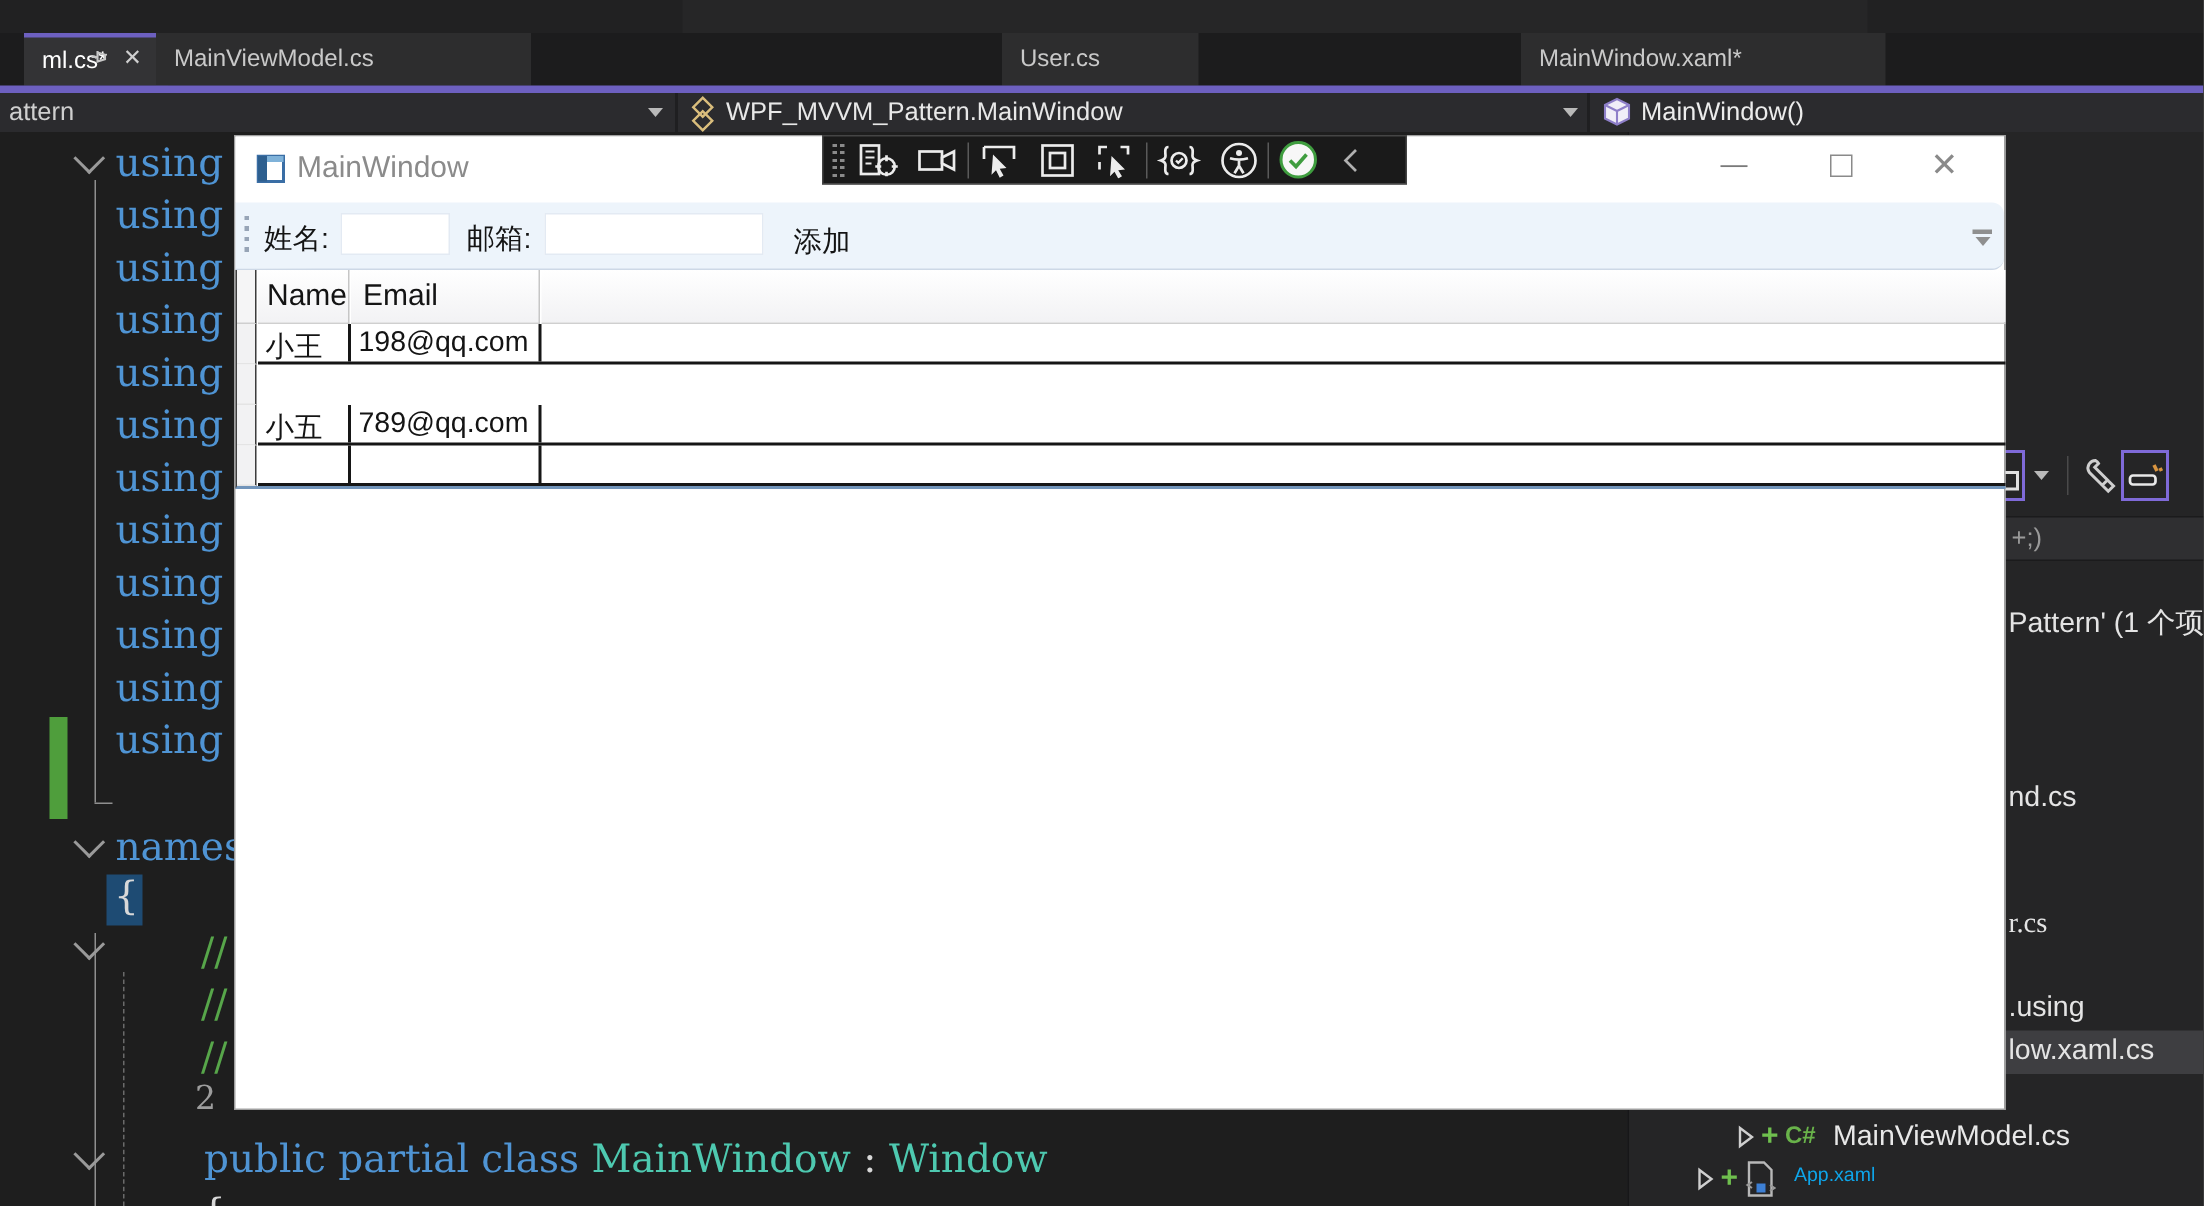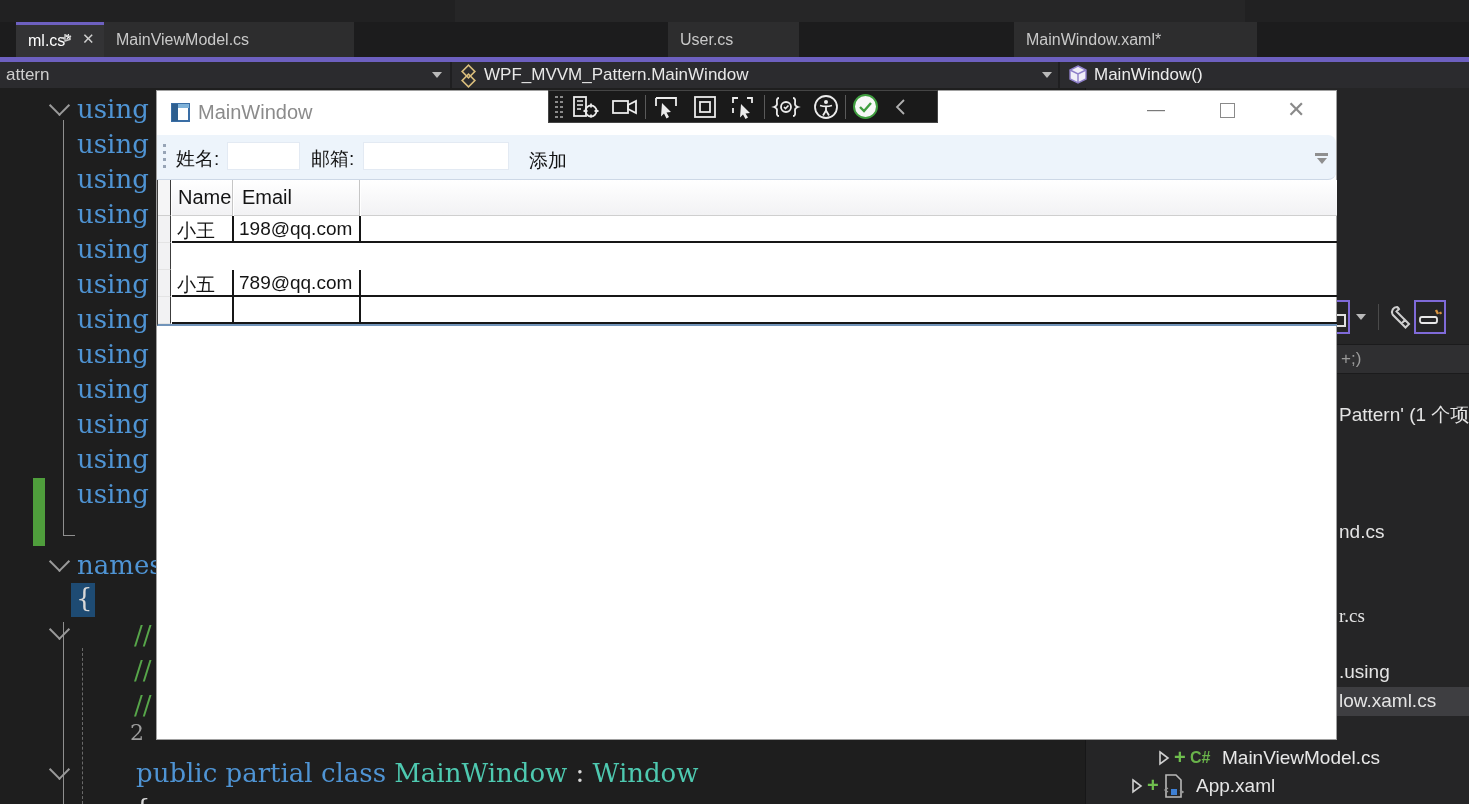--- a/index.html
+++ b/index.html
@@ -127,21 +127,21 @@
   <div class="abs" style="left:1100px;top:772px;width:369px;height:28px;">
     <svg width="12" height="16" viewBox="0 0 12 16" style="position:absolute;left:31px;top:6px;">
       <path d="M2 2l8 6-8 6z" fill="none" stroke="#cfcfcf" stroke-width="1.6"></path>
     </svg>
     <span class="abs" style="left:47px;top:2px;color:#6fbf4e;font-size:20px;font-weight:bold;">+</span>
     <svg width="22" height="26" viewBox="0 0 22 26" style="position:absolute;left:62px;top:1px;">
       <path d="M4 2h10l5 5v17H4z" fill="none" stroke="#b8b8b8" stroke-width="1.6"></path>
       <rect x="9" y="16" width="6" height="6" fill="#3d7fd4"></rect>
       <path d="M6 19l-3-2 3-2 M18 21l3-2-3-2" stroke="#9a9a9a" stroke-width="1.4" fill="none"></path>
     </svg>
-    <span class="abs" style="left:96px;top:3px;font-size:19px;color:#e5e5e5;">App.xaml</span>
+    <span class="abs" style="left:96px;top:3px;font-size:13px;color:#0ea5e9;">App.xaml</span>
   </div>
 
   <div class="chev" style="left:52px;top:98px;"></div>
   <span class="code" style="left:77px;top:92px;">using</span>
   <span class="code" style="left:77px;top:127px;">using</span>
   <span class="code" style="left:77px;top:162px;">using</span>
   <span class="code" style="left:77px;top:197px;">using</span>
   <span class="code" style="left:77px;top:232px;">using</span>
   <span class="code" style="left:77px;top:267px;">using</span>
   <span class="code" style="left:77px;top:302px;">using</span>

